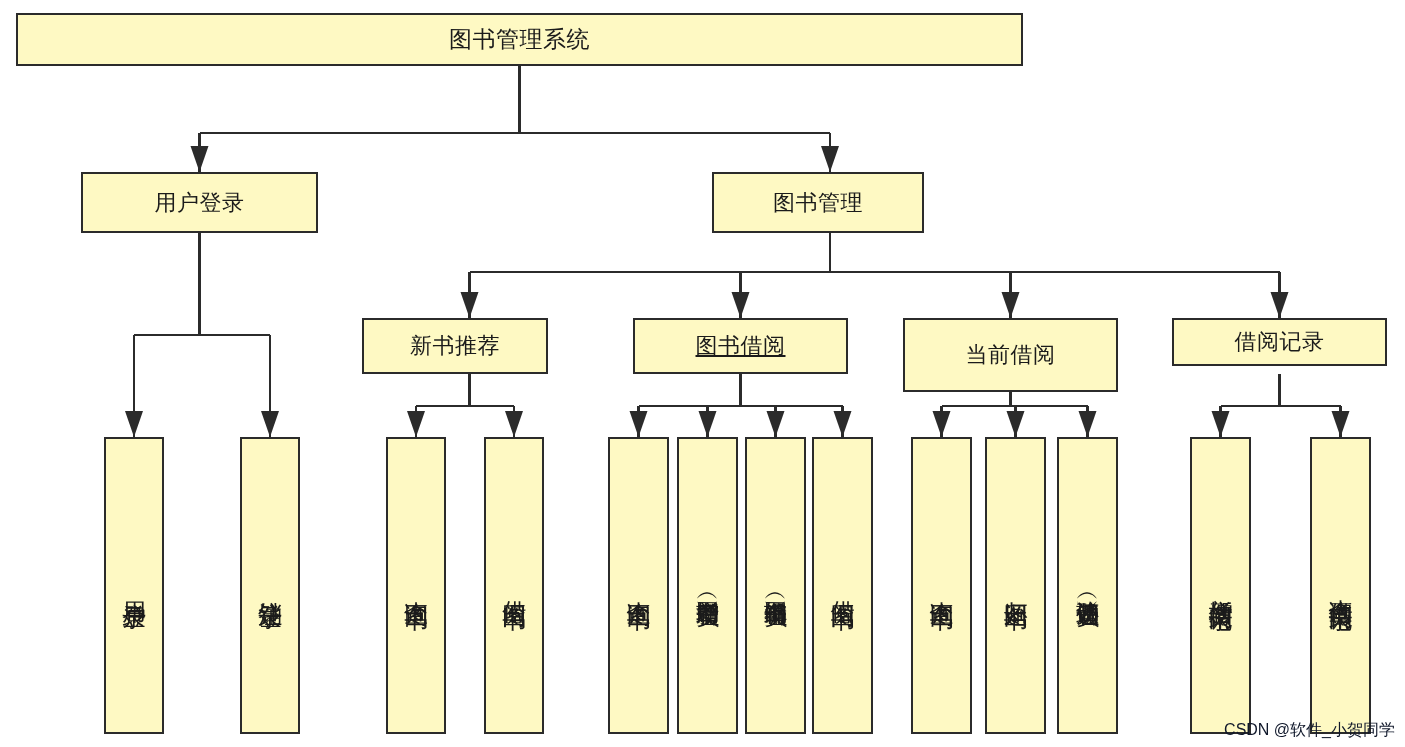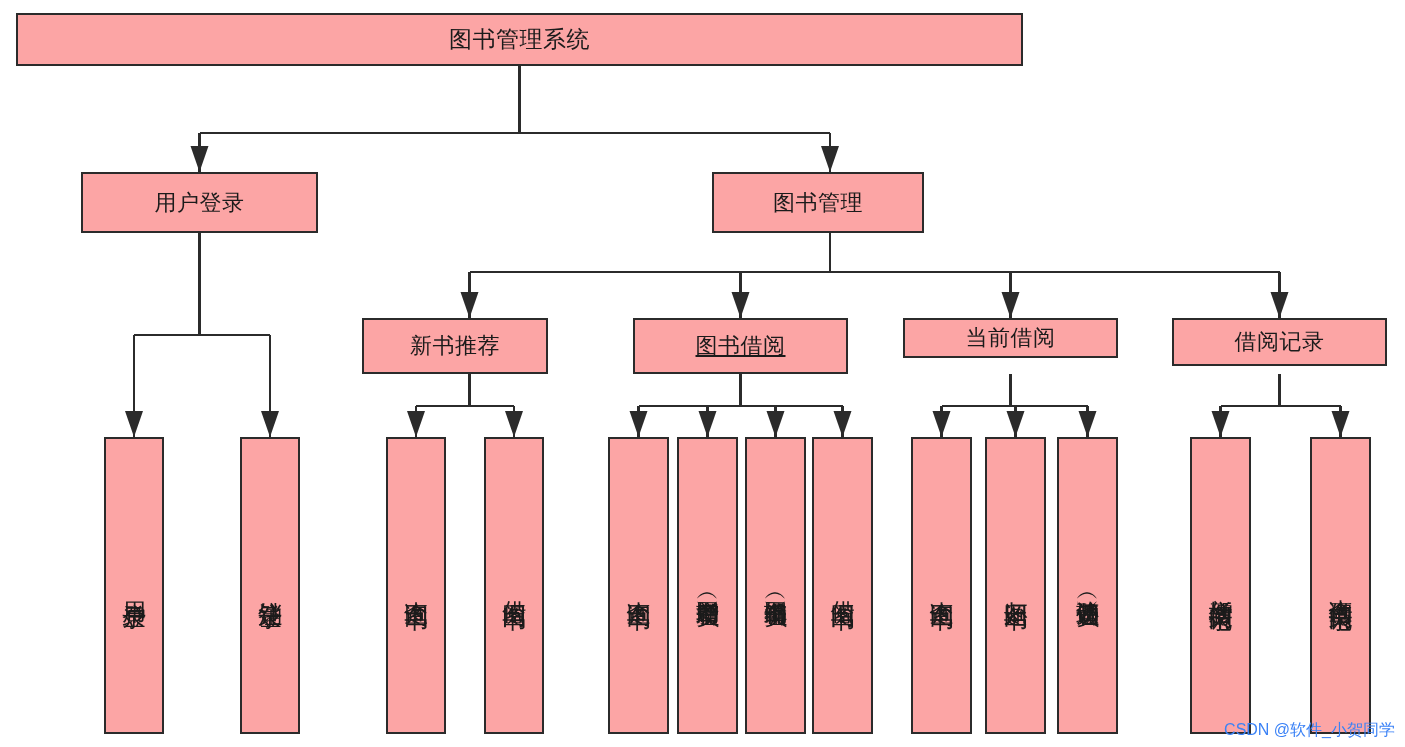--- a/index.html
+++ b/index.html
@@ -22,21 +22,21 @@
     position: absolute;
     left: 0;
     top: 0;
     width: 1405px;
     height: 747px;
     pointer-events: none;
   }
   .node {
     position: absolute;
     box-sizing: border-box;
-    background: #fca5a5;
+    background: #fef9c3;
     border: 2.5px solid #2b2b2b;
     display: flex;
     align-items: center;
     justify-content: center;
     z-index: 2;
     text-align: right;
   }
   .node .label {
     display: block;
     color: #1b1b1b;
@@ -68,21 +68,21 @@
   }
   .node.vert.tall .label {
     font-size: 23px;
     letter-spacing: 0.5px;
   }
   #watermark {
     position: absolute;
     right: 10px;
     bottom: 6px;
     font-size: 16px;
-    color: #3b82f6;
+    color: #0f172a;
     white-space: nowrap;
     z-index: 5;
   }
 </style>
 </head>
 <body>
 
 <div id="canvas">
 
   <svg id="wires" viewBox="0 0 1405 747" width="1405" height="747" aria-hidden="true">
@@ -149,21 +149,21 @@
       </div>
       <div class="node horiz" style="left: 712px; top: 172px; width: 212px; height: 61px;">
         <span class="label">图书管理</span>
       </div>
       <div class="node horiz" style="left: 362px; top: 318px; width: 186px; height: 56px;">
         <span class="label">新书推荐</span>
       </div>
       <div class="node horiz" style="left: 633px; top: 318px; width: 215px; height: 56px; text-decoration: underline;">
         <span class="label">图书借阅</span>
       </div>
-      <div class="node horiz" style="left: 903px; top: 318px; width: 215px; height: 40px;">
+      <div class="node horiz" style="left: 903px; top: 318px; width: 215px; height: 74px;">
         <span class="label">当前借阅</span>
       </div>
       <div class="node horiz" style="left: 1172px; top: 318px; width: 215px; height: 48px;">
         <span class="label">借阅记录</span>
       </div>
       <div class="node vert" style="left: 104px; top: 437px; width: 60px; height: 297px;">
         <span class="label">用户登录</span>
       </div>
       <div class="node vert" style="left: 240px; top: 437px; width: 60px; height: 297px;">
         <span class="label">注销登录</span>

